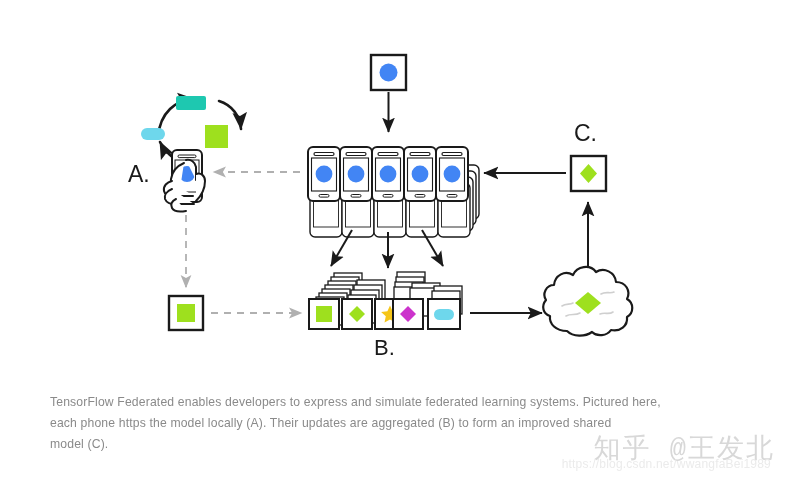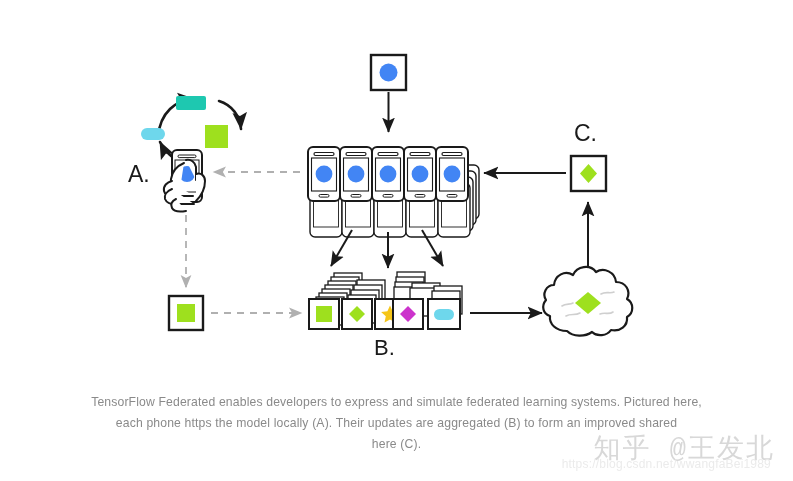--- a/index.html
+++ b/index.html
@@ -20,21 +20,21 @@
     left: 0; top: 0;
     width: 793px;
     height: 481px;
   }
 
   .caption-block {
     position: absolute;
     left: 0;
     top: 392px;
     width: 793px;
-    text-align: center;
+    text-align: left;
     font-family: "Liberation Sans", sans-serif;
     font-size: 12.2px;
     line-height: 21px;
     color: #8a8a8a;
     letter-spacing: 0.15px;
     user-select: none;
   }
   .caption-line {
     display: block;
     padding: 0 50px;
@@ -257,17 +257,17 @@
     <text x="574" y="141" font-family="Liberation Sans, sans-serif" font-size="23" fill="#1a1a1a">C.</text>
   </g>
 
   <line x1="566" y1="173" x2="484" y2="173" stroke="#1a1a1a" stroke-width="2" marker-end="url(#arrowBlack)"></line>
 
 </svg>
 
 <div class="caption-block">
   <span class="caption-line">TensorFlow Federated enables developers to express and simulate federated learning systems. Pictured here,</span>
   <span class="caption-line">each phone https the model locally (A). Their updates are aggregated (B) to form an improved shared</span>
-  <span class="caption-line">here (C).</span>
+  <span class="caption-line">model (C).</span>
 </div>
 
 <div class="watermark">知乎 @王发北</div>
 <div class="watermark-url">https://blog.csdn.net/wwangfaBei1989</div>
 
 </body></html>

